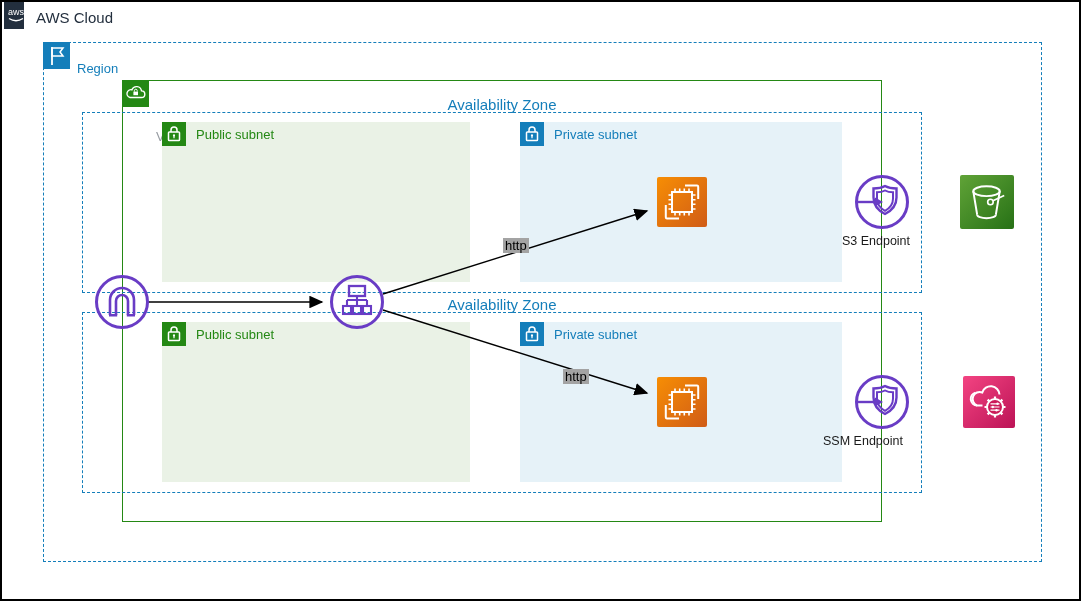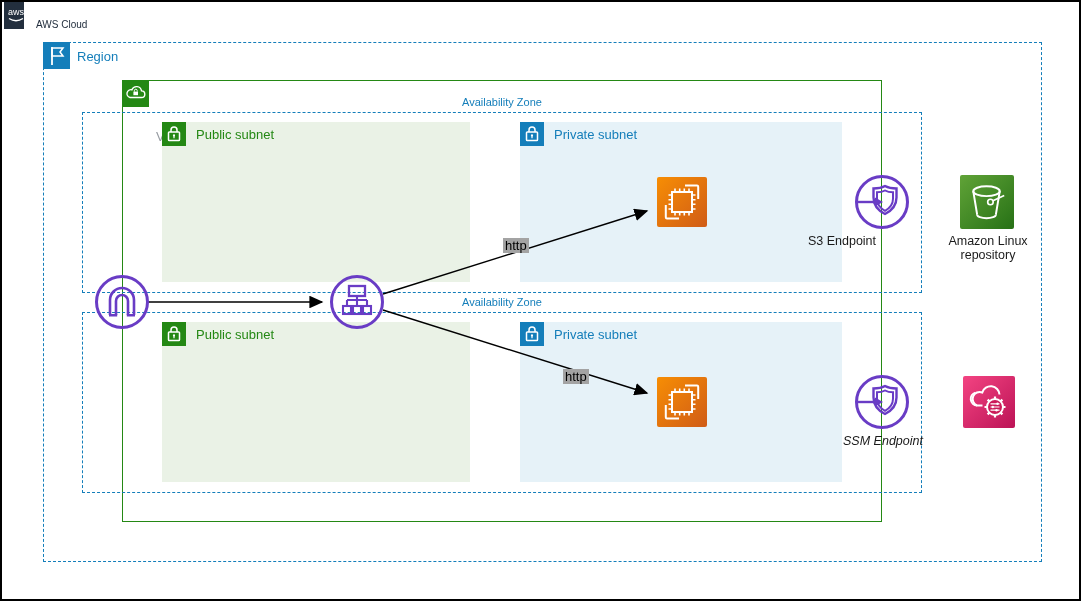--- a/index.html
+++ b/index.html
@@ -15,30 +15,30 @@
   .subnet{position:absolute;width:308px;height:160px;}
   .public{background:var(--public-fill,#EAF2E6);}
   .private{background:var(--private-fill,#E6F2F8);}
   .sn-public1{left:160px;top:120px;}
   .sn-private1{left:518px;top:120px;width:322px;}
   .sn-public2{left:160px;top:320px;}
   .sn-private2{left:518px;top:320px;width:322px;}
 
   
   .aws-logo{position:absolute;left:2px;top:0;width:20px;height:27px;background:var(--dark-navy,#232F3E);}
-  .aws-title{position:absolute;left:34px;top:17px;font-size:10px;color:var(--dark-navy,#232F3E);}
+  .aws-title{position:absolute;left:34px;top:7px;font-size:15px;color:var(--dark-navy,#232F3E);}
 
   
   .group-icon{position:absolute;left:-1px;top:-1px;width:27px;height:27px;display:block;}
   .region-icon-bg{background:var(--region-blue,#147EBA);}
   .vpc-icon-bg{background:var(--vpc-green,#248814);}
   .group-label{position:absolute;left:33px;top:6px;font-size:13px;white-space:nowrap;}
-  .region-label{color:var(--region-blue,#147EBA);}
+  .region-label{color:var(--region-blue,#147EBA);margin-top:12px;}
   .vpc-label{color:var(--vpc-label-gray,#979CA2);margin-top:42px;}
-  .az-label{position:absolute;top:-17px;left:50%;transform:translateX(-50%);font-size:11px;color:var(--region-blue,#147EBA);white-space:nowrap;}
+  .az-label{position:absolute;top:-17px;left:50%;transform:translateX(-50%);font-size:15px;color:var(--region-blue,#147EBA);white-space:nowrap;}
   .subnet-icon{position:absolute;left:0;top:0;width:24px;height:24px;display:block;}
   .subnet-label{position:absolute;left:34px;top:5px;font-size:13px;}
   .public-label{color:var(--vpc-green,#248814);}
   .private-label{color:var(--region-blue,#147EBA);}
 
   
   .node{position:absolute;}
   .node svg{display:block;}
   .sq{border-radius:2px;}
   .ec2{width:50px;height:50px;background:linear-gradient(135deg,var(--ec2-orange-1,#F78E04),var(--ec2-orange-2,#D05C17));}
@@ -46,22 +46,22 @@
   .ec2-2{left:655px;top:375px;}
   .bucket{left:958px;top:173px;width:54px;height:54px;background:linear-gradient(135deg,var(--bucket-green-1,#60A337),var(--bucket-green-2,#277116));}
   .ssm{left:961px;top:374px;width:52px;height:52px;background:linear-gradient(135deg,var(--ssm-pink-1,#F34482),var(--ssm-pink-2,#BC1356));}
   .circle-node{width:56px;height:56px;}
   .igw{left:92px;top:272px;}
   .router{left:327px;top:272px;}
   .ep-s3{left:852px;top:172px;}
   .ep-ssm{left:852px;top:372px;}
 
   .node-label{position:absolute;font-size:12.5px;color:#1a1a1a;text-align:center;width:130px;line-height:1.15;}
-  .lbl-s3{left:775px;top:232px;}
-  .lbl-ssm{left:816px;top:432px;font-style:italic;}
+  .lbl-s3{left:809px;top:232px;}
+  .lbl-ssm{left:796px;top:432px;}
   .lbl-repo{left:921px;top:232px;}
 
   
   .edges{position:absolute;left:0;top:0;pointer-events:none;}
   .edges line{stroke:#000;stroke-width:1.4;}
   .http-label{position:absolute;background:#a3a3a3;color:#000;font-size:13px;padding:0 2px;}
   .http1{left:501px;top:236px;}
   .http2{left:561px;top:367px;}
 
   .white{stroke:#fff;fill:none;}
@@ -252,18 +252,14 @@
       <path d="M32 20.5 V23 M32 39 V41.5 M21.5 31 H24 M40 31 H42.5 M24.6 23.6 L26.4 25.4 M37.6 36.6 L39.4 38.4 M39.4 23.6 L37.6 25.4 M26.4 36.6 L24.6 38.4" class="white" stroke-width="2.2"></path>
       <path d="M27.5 27.8 H36.5 M27.5 31 H36.5 M27.5 34.2 H36.5" class="white" stroke-width="1.2"></path>
       <circle cx="34.5" cy="27.8" r="1.2" fill="#fff"></circle>
       <circle cx="29.8" cy="31" r="1.2" fill="#fff"></circle>
       <circle cx="33.5" cy="34.2" r="1.2" fill="#fff"></circle>
     </svg>
   </div>
 
   <div class="node-label lbl-s3">S3 Endpoint</div>
   <div class="node-label lbl-ssm">SSM Endpoint</div>
-  <div class="node-label lbl-repo">
-    <span style="display:block">Amazon Linux</span>
-    <span style="display:block">repository</span>
-  </div>
 
 </div>
 
 </body></html>

